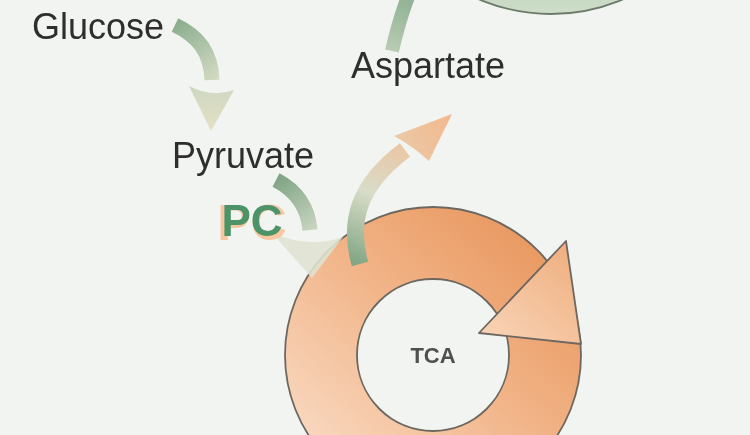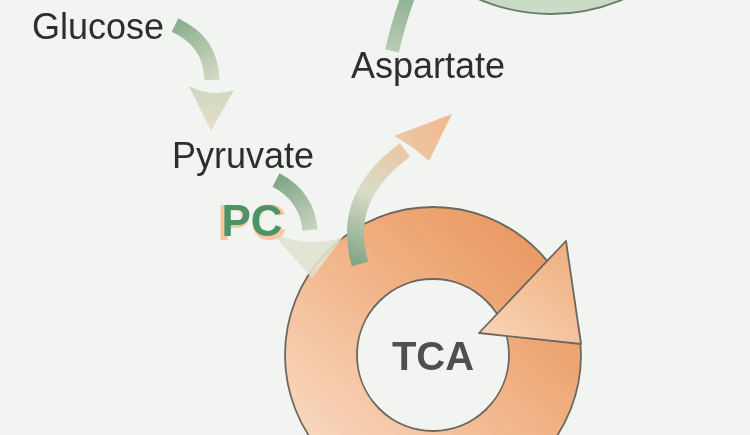--- a/index.html
+++ b/index.html
@@ -33,21 +33,21 @@
     position:absolute;
     transform:translate(-50%,-50%);
     font-size:44px; font-weight:bold;
     color:#4c9367; line-height:1;
   }
   .tca-lbl {
     position:absolute;
     left:433px; top:356px;
     transform:translate(-50%,-50%);
     text-align:center;
-    font-size:40px; font-weight:bold;
+    font-size:22px; font-weight:bold;
     line-height:40px;
     color:#4f4f4f;
   }
 </style>
 </head>
 <body>
 
 <div class="canvas">
 
   <svg width="750" height="435" viewBox="0 0 750 435">

